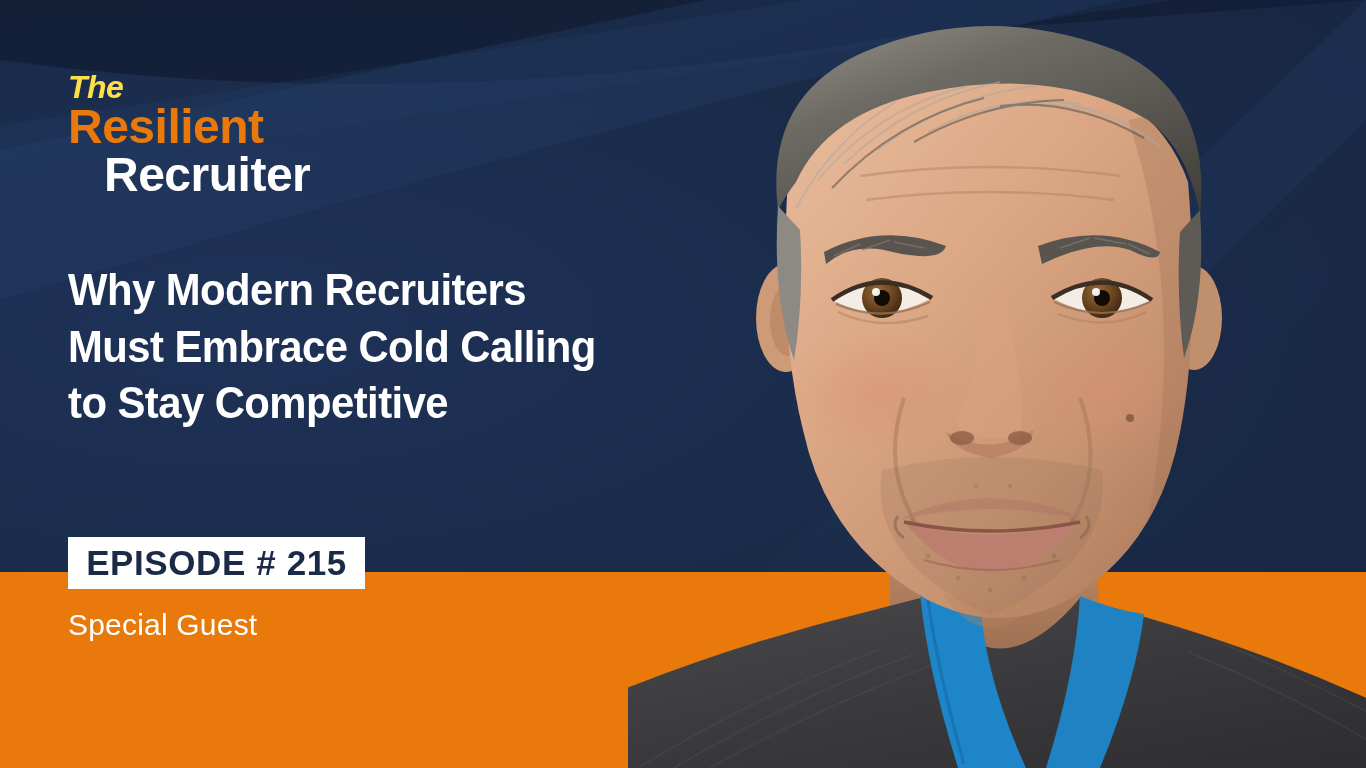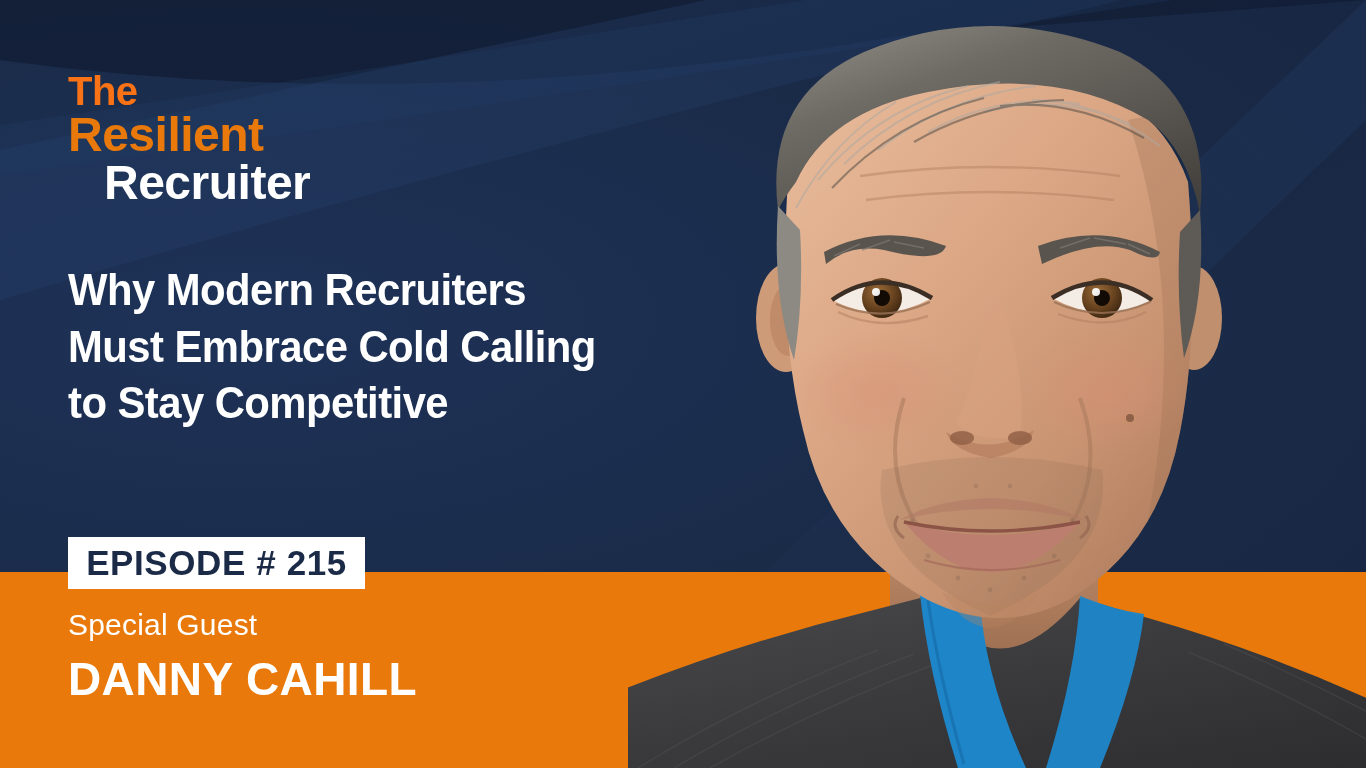--- a/index.html
+++ b/index.html
@@ -50,21 +50,21 @@
     position:absolute;
     left:68px; top:72px;
     line-height:0.95;
   }
   .logo-line {
     display:block;
     font-weight:bold;
     letter-spacing:-0.5px;
     white-space:nowrap;
   }
-  .logo-the      { font-size:40px; color:#f97316; }
+  .logo-the      { font-size:32px; color:#fde047;font-style:italic; }
   .logo-resilient{ font-size:48px; color:#E8790A; margin-top:2px; }
   .logo-recruiter{ font-size:48px; color:#FFFFFF; margin-top:2px;margin-left:36px; }
 
   .title {
     position:absolute;
     left:68px; top:262px;
     width:560px;
   }
   .title-line {
     display:block;
@@ -332,17 +332,16 @@
       <span class="title-line">Must Embrace Cold Calling</span>
       <span class="title-line">to Stay Competitive</span>
     </div>
 
     <div class="episode-badge">
       <span>EPISODE # 215</span>
     </div>
 
     <div class="guest-block">
       <span class="guest-label">Special Guest</span>
-      <span class="guest-name">DANNY CAHILL</span>
     </div>
 
   </div>
 </div>
 
 </body></html>

